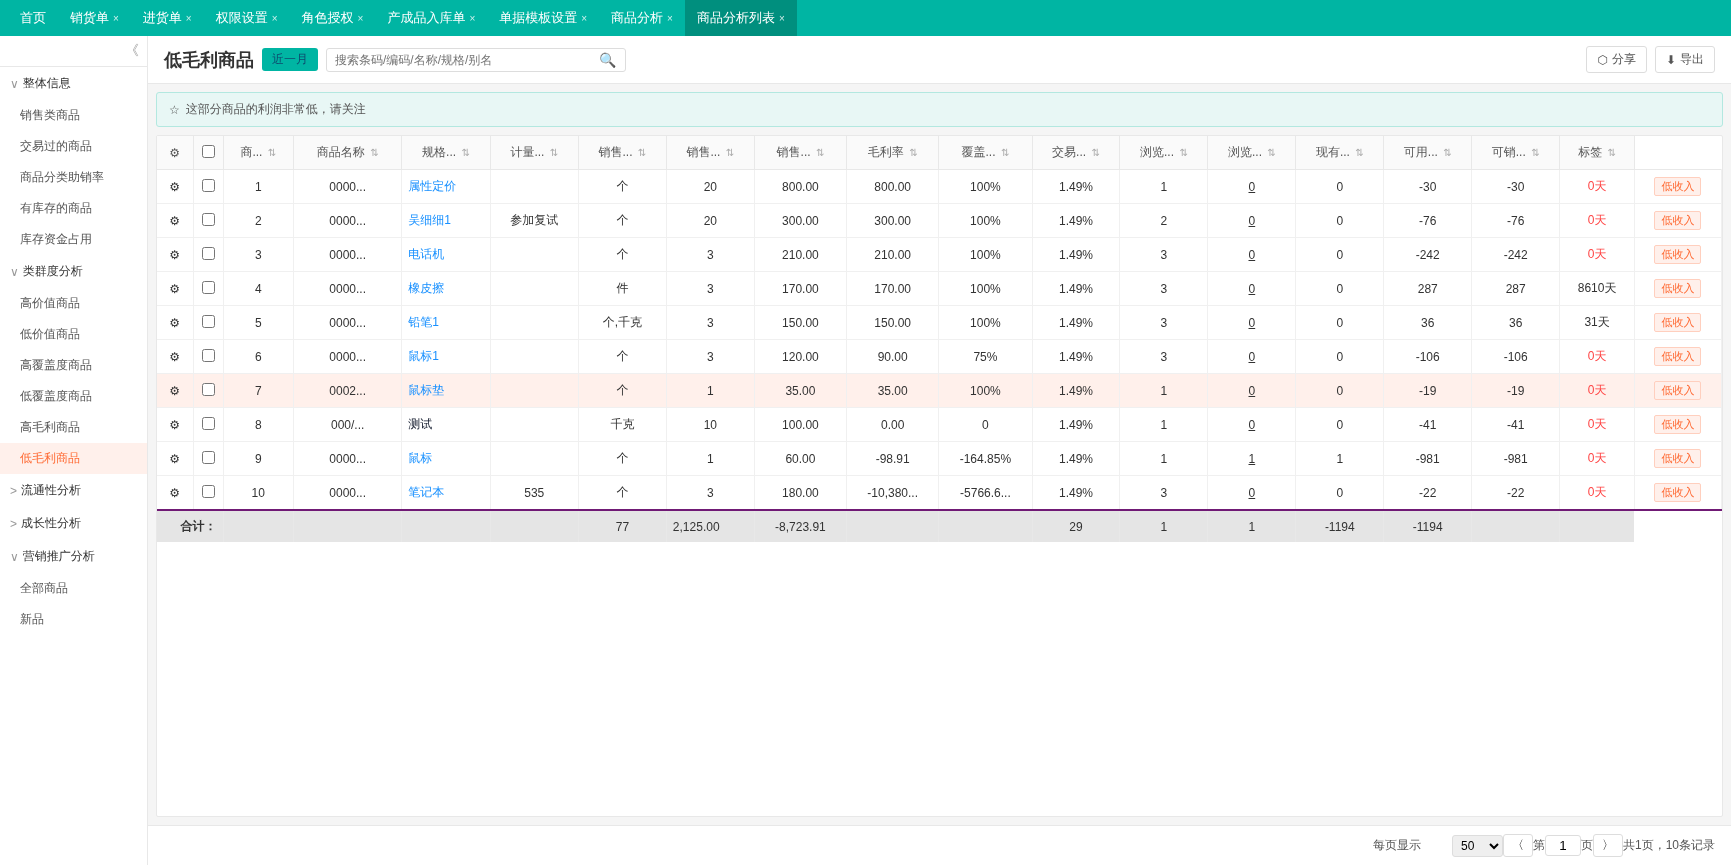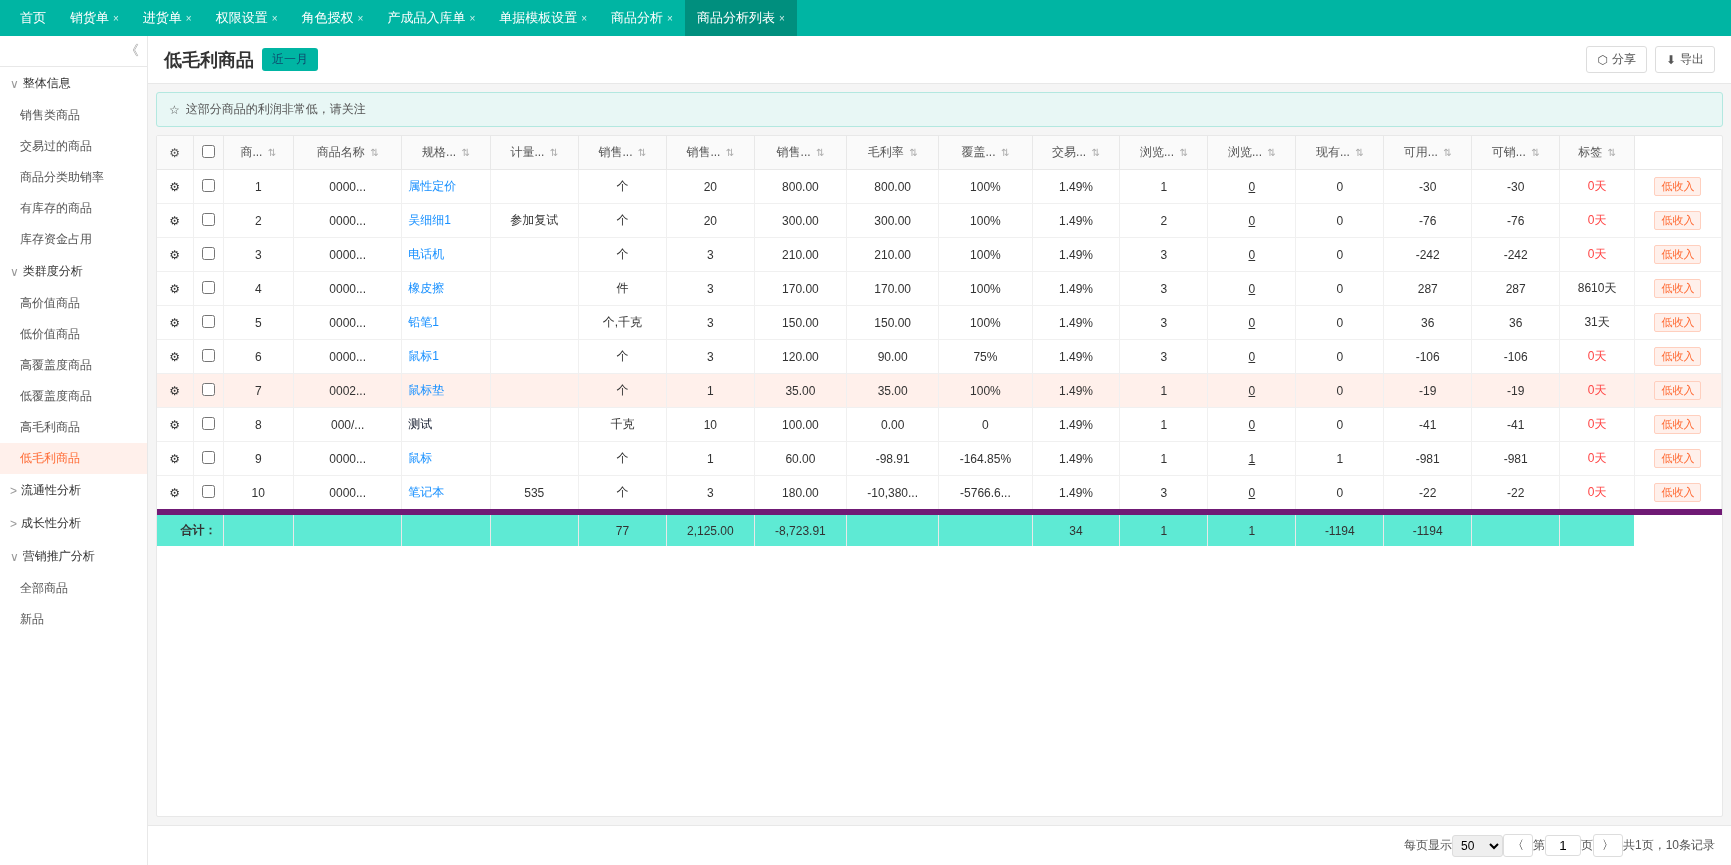--- a/index.html
+++ b/index.html
@@ -197,20 +197,21 @@
       align-items: center;
       justify-content: flex-end;
       font-size: 12px;
       color: #555;
     }
     .pagination-bar select {
       border: 1px solid #ddd;
       border-radius: 3px;
       padding: 2px 4px;
       font-size: 12px;
+      margin-left: 31px;
     }
     .pagination-btn {
       padding: 2px 8px;
       border: 1px solid #ddd;
       border-radius: 3px;
       cursor: pointer;
       background: #fff;
       font-size: 12px;
     }
     .page-num-input {
@@ -283,20 +284,24 @@
         </div>
         <div class="sidebar-item">全部商品</div>
         <div class="sidebar-item">新品</div>
       </aside>
 
     <div class="content">
 
       <div class="page-header">
         <span class="page-title">低毛利商品</span>
         <button class="period-btn">近一月</button>
+        <div class="search-box">
+          <input type="text" placeholder="搜索条码/编码/名称/规格/别名" style="">
+          <span style="color:#999; font-size:14px;">🔍</span>
+        </div>
         <div class="header-actions">
           <button class="action-btn">
             <span>⬡</span>
             <span>分享</span>
           </button>
           <button class="action-btn">
             <span>⬇</span>
             <span>导出</span>
           </button>
         </div>
@@ -557,32 +562,32 @@
       <td>3</td>
       <td><span class="underline-link">0</span></td>
       <td>0</td>
       <td>-22</td>
       <td>-22</td>
       <td class="days-red">0天</td>
       <td><span class="tag-badge tag-low-income">低收入</span></td>
     </tr>
             </tbody>
           <tfoot>
-            <tr style="background:#5eead4; border-top:6px solid #701a75;">
+            <tr style="background:#e5e5e5; border-top:2px solid #701a75;">
               <td colspan="2" style="font-weight:bold; text-align:right; padding:7px 6px; border-right:1px solid #e8e8e8;">合计：</td>
               <td style="padding:7px 6px; border-right:1px solid #e8e8e8;"></td>
               <td style="padding:7px 6px; border-right:1px solid #e8e8e8;"></td>
               <td style="padding:7px 6px; border-right:1px solid #e8e8e8;"></td>
               <td style="padding:7px 6px; border-right:1px solid #e8e8e8;"></td>
               <td style="padding:7px 6px; border-right:1px solid #e8e8e8; text-align:center;">77</td>
-              <td style="padding:7px 6px; border-right:1px solid #e8e8e8; text-align:center;">2,125.00</td>
+              <td style="padding:7px 6px; border-right:1px solid #e8e8e8; ">2,125.00</td>
               <td style="padding:7px 6px; border-right:1px solid #e8e8e8; text-align:center;">-8,723.91</td>
               <td style="padding:7px 6px; border-right:1px solid #e8e8e8;"></td>
               <td style="padding:7px 6px; border-right:1px solid #e8e8e8;"></td>
-              <td style="padding:7px 6px; border-right:1px solid #e8e8e8; text-align:center;">34</td>
+              <td style="padding:7px 6px; border-right:1px solid #e8e8e8; text-align:center;">29</td>
               <td style="padding:7px 6px; border-right:1px solid #e8e8e8; text-align:center;">1</td>
               <td style="padding:7px 6px; border-right:1px solid #e8e8e8; text-align:center;">1</td>
               <td style="padding:7px 6px; border-right:1px solid #e8e8e8; text-align:center;">-1194</td>
               <td style="padding:7px 6px; border-right:1px solid #e8e8e8; text-align:center;">-1194</td>
               <td style="padding:7px 6px; border-right:1px solid #e8e8e8;"></td>
               <td style="padding:7px 6px;"></td>
             </tr>
           </tfoot>
         </table>
       </div>

